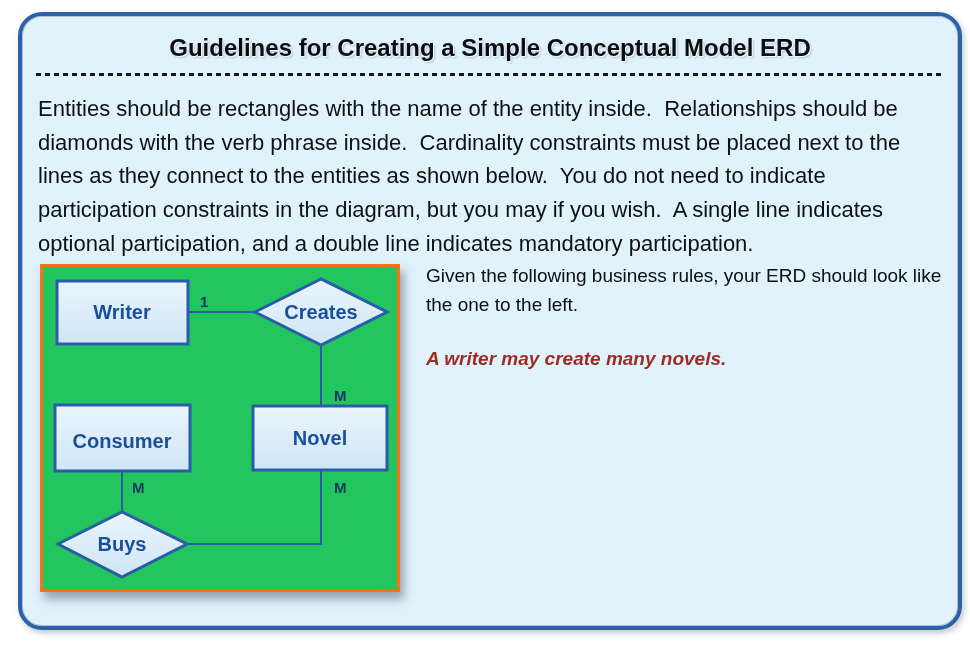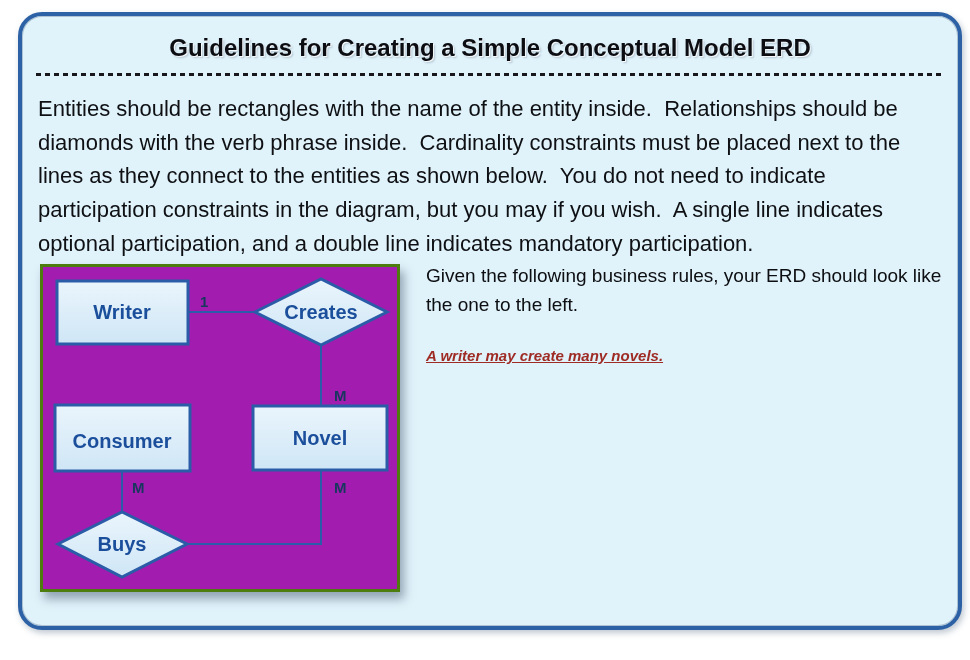--- a/index.html
+++ b/index.html
@@ -28,37 +28,37 @@
 
   .intro {
     margin:16px 16px 0 16px;
     font-size:22px; line-height:1.53; color:#0e1013;
     white-space:pre-wrap;
   }
 
   .diagram-box {
     position:absolute; left:18px; top:248px;
     width:360px; height:328px;
-    background:#a21caf;
-    border:3px solid #4d7c0f;
+    background:#22c55e;
+    border:3px solid #f97316;
     box-shadow:4px 7px 9px rgba(70,90,110,.5);
   }
   .diagram-box svg { display:block; width:354px; height:322px; }
 
   .erd-shape  { stroke:#2b5ca8; stroke-width:3; fill:url(#boxfill); }
   .erd-line   { stroke:#2b5ca8; stroke-width:2; fill:none; }
   .erd-label  { font-family:"Liberation Sans",sans-serif; font-weight:bold;
                 font-size:20px; fill:#1b4f9c; text-anchor:middle; }
   .erd-card   { font-family:"Liberation Sans",sans-serif; font-weight:bold;
                 font-size:15px; fill:#17375e; }
 
   .right-col { position:absolute; left:404px; top:246px; width:518px; }
   .lead    { font-size:19px; line-height:1.52; color:#0c0e11; white-space:pre-wrap; }
-  .rules   { margin-top:24px; font-size:15px; line-height:1.55;
-             color:#9e2b24; font-style:italic; font-weight:bold;text-decoration:underline; }
+  .rules   { margin-top:24px; font-size:19px; line-height:1.55;
+             color:#9e2b24; font-style:italic; font-weight:bold; }
   .rules.second { margin-top:14px; }
   .closing { margin-top:21px; font-size:19px; line-height:1.55; color:#0c0e11; }
   .closing em { font-style:italic; }
 </style>
 </head>
 <body>
 
 <div class="stage">
   <div class="panel">
 

